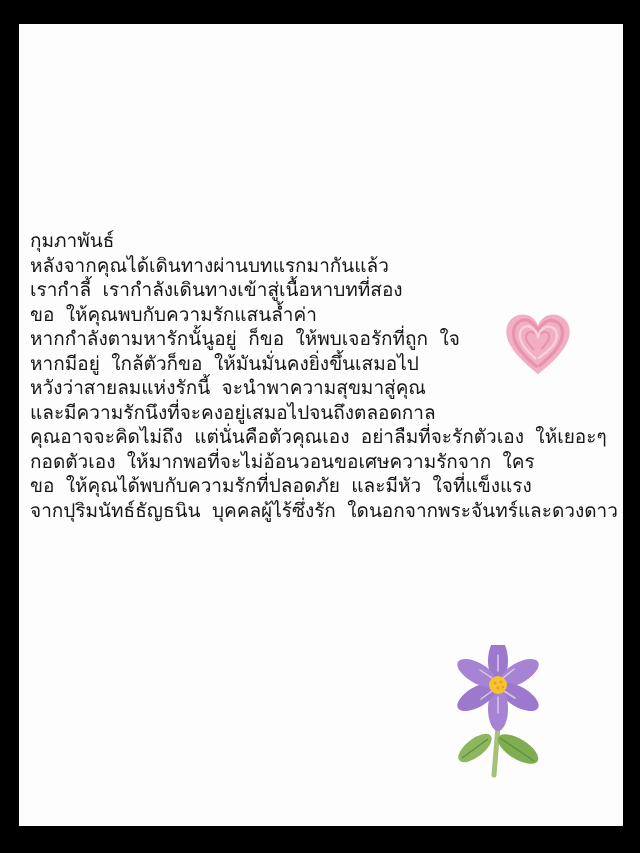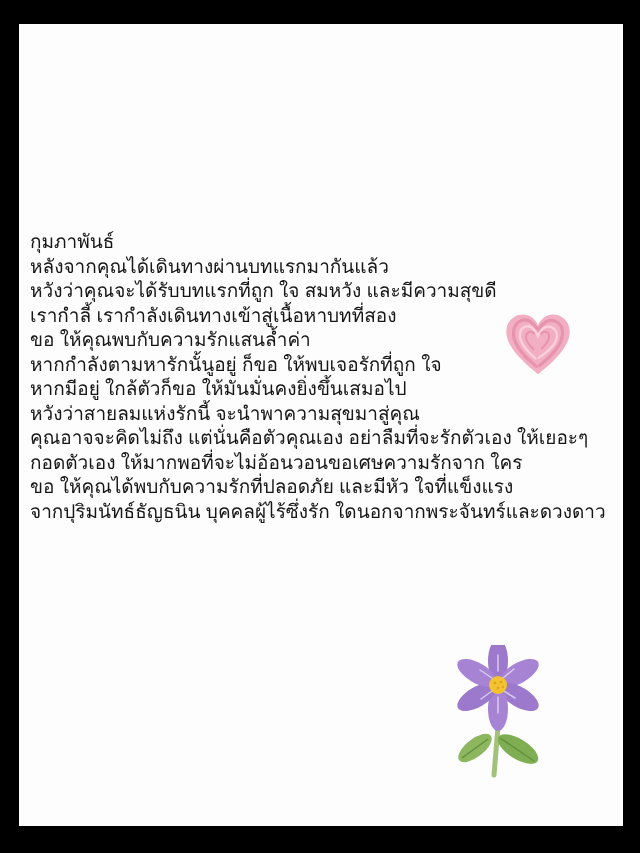--- a/index.html
+++ b/index.html
@@ -23,47 +23,47 @@
   .letter{
     position:absolute;
     left:11px;top:206px;   
     width:580px;
     color:#161616;
     font-size:19px;
     line-height:24.5px;
     font-weight:500;
     white-space:nowrap;
   }
-  .letter .line{height:24.5px;}
+  .letter .line{height:24.5px;font-family:Liberation Mono, monospace;}
   .heart{
     position:absolute;
     left:480px;top:280px;  
     width:78px;height:78px;
   }
   .flower{
     position:absolute;
     left:429px;top:621px;  
     width:100px;height:135px;
   }
 </style>
 </head>
 <body>
 
 <div class="frame">
   <div class="paper">
 
     <div class="letter">
       <div class="line">กุมภาพันธ์</div>
       <div class="line">หลังจากคุณได้เดินทางผ่านบทแรกมากันแล้ว</div>
-      <div class="line">หวังว่าคุณจะได้รับบทแรกที่ถูก ใจ สมหวัง และมีความสุขดี</div>
       <div class="line">เรากำลี้ เรากำลังเดินทางเข้าสู่เนื้อหาบทที่สอง</div>
       <div class="line">ขอ ให้คุณพบกับความรักแสนล้ำค่า</div>
       <div class="line">หากกำลังตามหารักนั้นูอยู่ ก็ขอ ให้พบเจอรักที่ถูก ใจ</div>
       <div class="line">หากมีอยู่ ใกล้ตัวก็ขอ ให้มันมั่นคงยิ่งขึ้นเสมอไป</div>
       <div class="line">หวังว่าสายลมแห่งรักนี้ จะนำพาความสุขมาสู่คุณ</div>
+      <div class="line">และมีความรักนึงที่จะคงอยู่เสมอไปจนถึงตลอดกาล</div>
       <div class="line">คุณอาจจะคิดไม่ถึง แต่นั่นคือตัวคุณเอง อย่าลืมที่จะรักตัวเอง ให้เยอะๆ</div>
       <div class="line">กอดตัวเอง ให้มากพอที่จะไม่อ้อนวอนขอเศษความรักจาก ใคร</div>
       <div class="line">ขอ ให้คุณได้พบกับความรักที่ปลอดภัย และมีหัว ใจที่แข็งแรง</div>
       <div class="line">จากปุริมนัทธ์ธัญธนิน บุคคลผู้ไร้ซึ่งรัก ใดนอกจากพระจันทร์และดวงดาว</div>
     </div>
 
     <svg class="heart" viewBox="0 0 100 100" aria-hidden="true">
       <path d="M50 90 C22 68 6 48 10 30 C13 15 31 9 42 17 C46 20 49 24 50 28 C51 24 54 20 58 17 C69 9 87 15 90 30 C94 48 78 68 50 90 Z" fill="#f2aec3"></path>
       <path fill="none" stroke="#e793ad" stroke-width="4" stroke-linecap="round" d="M48 80 C28 64 16 48 19 33 C21 22 33 17 41 23 C46 27 49 31 50 35 C52 30 55 26 60 23 C68 18 79 23 81 33 C84 47 72 63 52 79"></path>
       <path fill="none" stroke="#f9d0dc" stroke-width="3" stroke-linecap="round" d="M47 70 C33 58 25 47 27 37 C29 29 37 26 43 31 C47 34 49 38 50 41 C52 36 55 32 59 30 C65 27 73 31 74 38 C76 48 66 59 51 69"></path>

